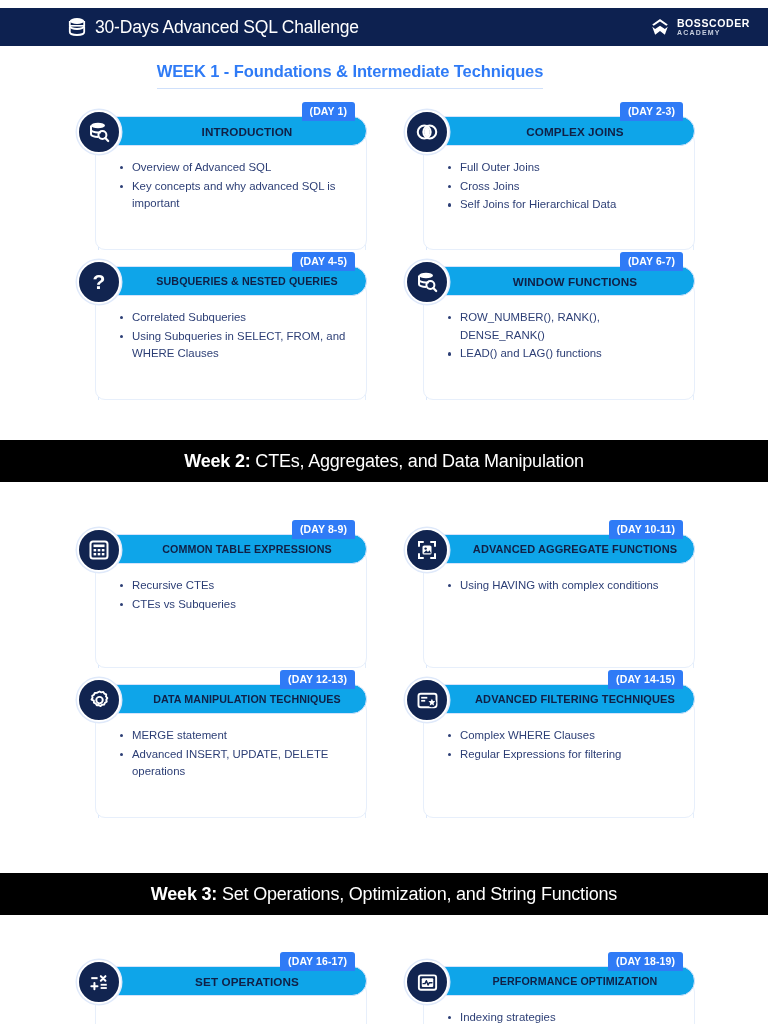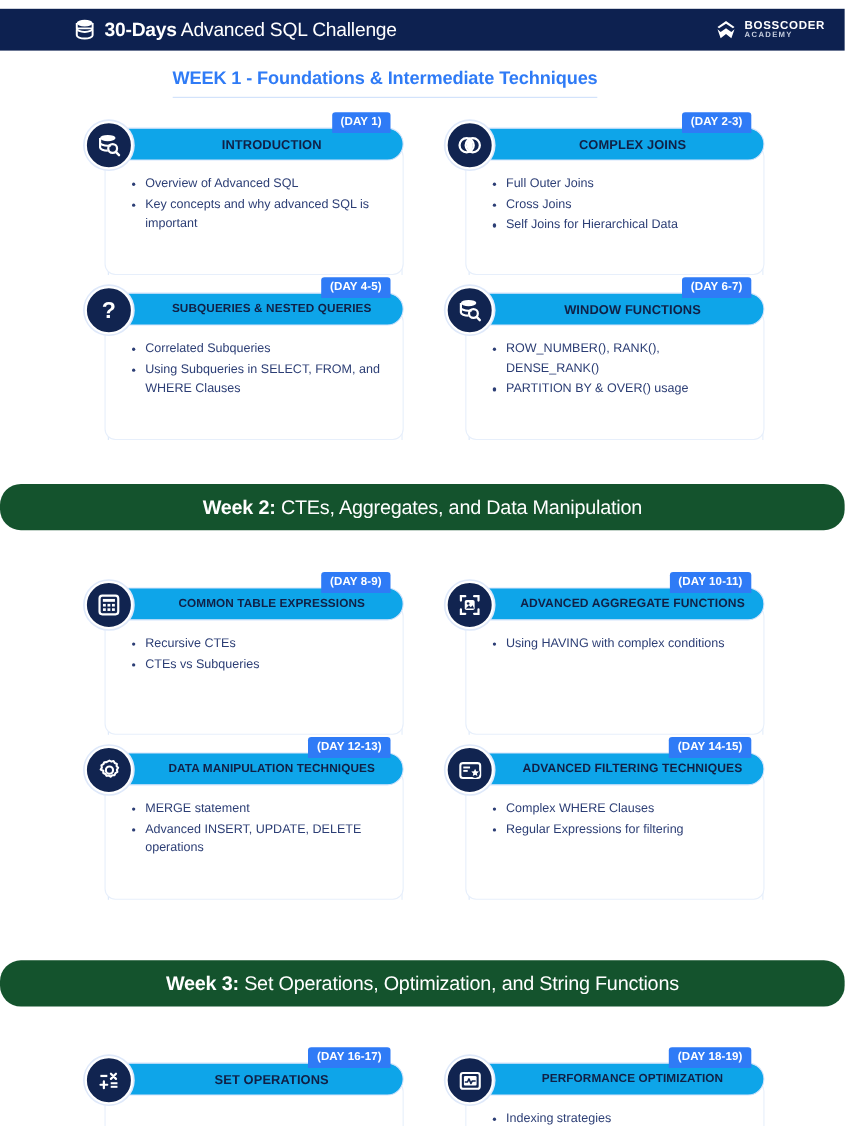--- a/index.html
+++ b/index.html
@@ -21,21 +21,21 @@
   }
   .topbar-inner {
     display: flex; align-items: center; gap: 9px;
     margin-left: 68px;
   }
   .db-icon { width: 18px; height: 20px; display:block; }
   .topbar-title {
     color: #ffffff; font-size: 17.5px; letter-spacing: -0.2px;
     white-space: nowrap;
   }
-  .topbar-title b { font-weight: 700; }
+  .topbar-title b { font-weight: 400; }
   .topbar-title span.light { font-weight: 400; }
 
   .brand {
     position: absolute; right: 18px; top: 50%;
     transform: translateY(-50%);
     display: flex; align-items: center; gap: 6px;
   }
   .brand-mark { width: 22px; height: 18px; display:block; }
   .brand-text { line-height: 1.02; }
   .brand-name {
@@ -54,23 +54,22 @@
     display: inline-block;
     color: #2f7bf6; font-size: 16.5px; font-weight: 700;
     letter-spacing: -0.1px;
     padding-bottom: 7px;
     border-bottom: 1.5px solid #cfe0fb;
   }
 
   
   .week-banner {
     position: absolute; left: 0; width: 768px; height: 42px;
-    background: #14532d; display: flex; align-items: center;
+    background: #000000; display: flex; align-items: center;
     justify-content: center;
-    border-radius: 19px;
   }
   .week-banner .wb-text {
     color: #ffffff; font-size: 18px; letter-spacing: -0.2px; white-space: nowrap;
   }
   .week-banner .wb-text b { font-weight: 700; }
   .week-banner .wb-text span { font-weight: 400; }
 
   
   .grid { position: absolute; left: 0; width: 768px; }
   .row { position: relative; width: 768px; height: 150px; }
@@ -281,21 +280,21 @@
         </div>
       </div>
 
       <div class="card right">
         <div class="connector"></div>
         <div class="connector-right"></div>
         <div class="day-badge">(DAY 6-7)</div>
         <div class="card-body">
           <ul>
             <li>ROW_NUMBER(), RANK(), DENSE_RANK()</li>
-            <li>PARTITION BY &amp; OVER() usage</li>
+            <li>LEAD() and LAG() functions</li>
           </ul>
         </div>
         <div class="pill">
           <span class="pill-title">WINDOW FUNCTIONS</span>
         </div>
         <div class="icon-wrap">
           <div class="icon-circle">
             <svg width="24" height="24" viewBox="0 0 24 24">
               <ellipse cx="11" cy="5.5" rx="7" ry="2.8" fill="#fff"></ellipse>
               <path d="M4 5.5v4.2c0 1.5 3.1 2.8 7 2.8 1 0 2-.1 2.8-.3" fill="none" stroke="#fff" stroke-width="2"></path>

